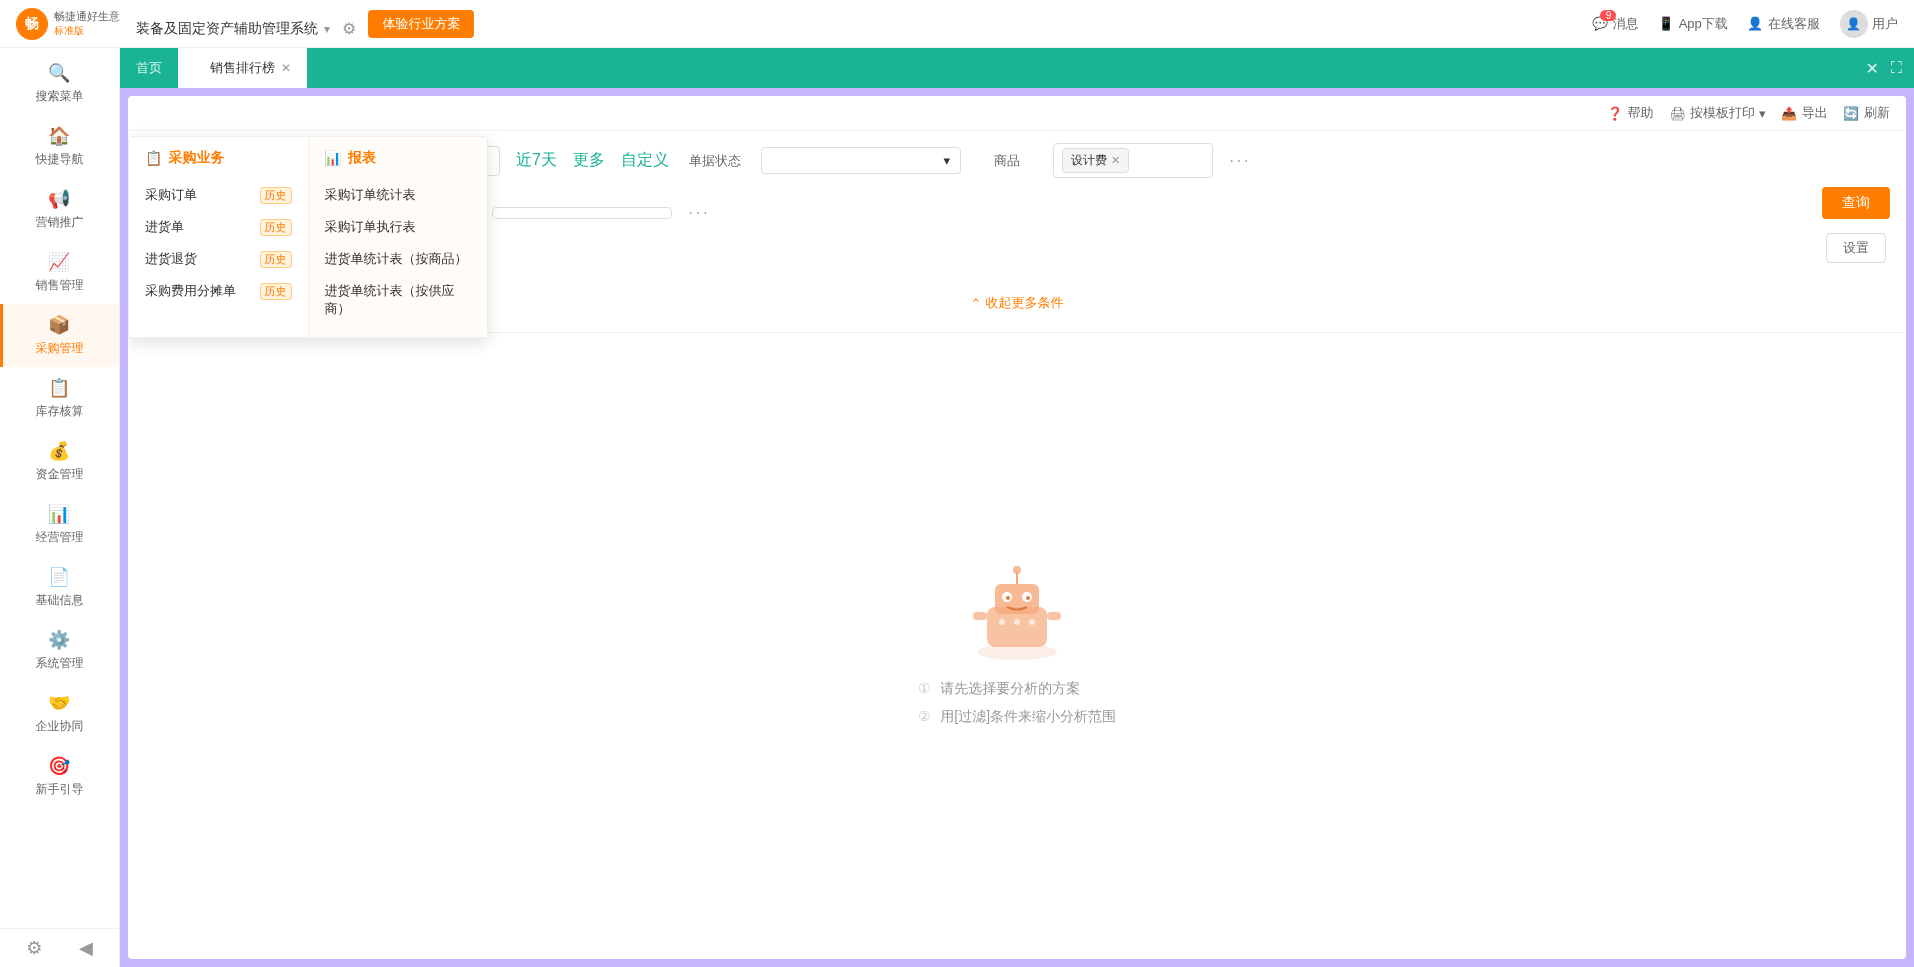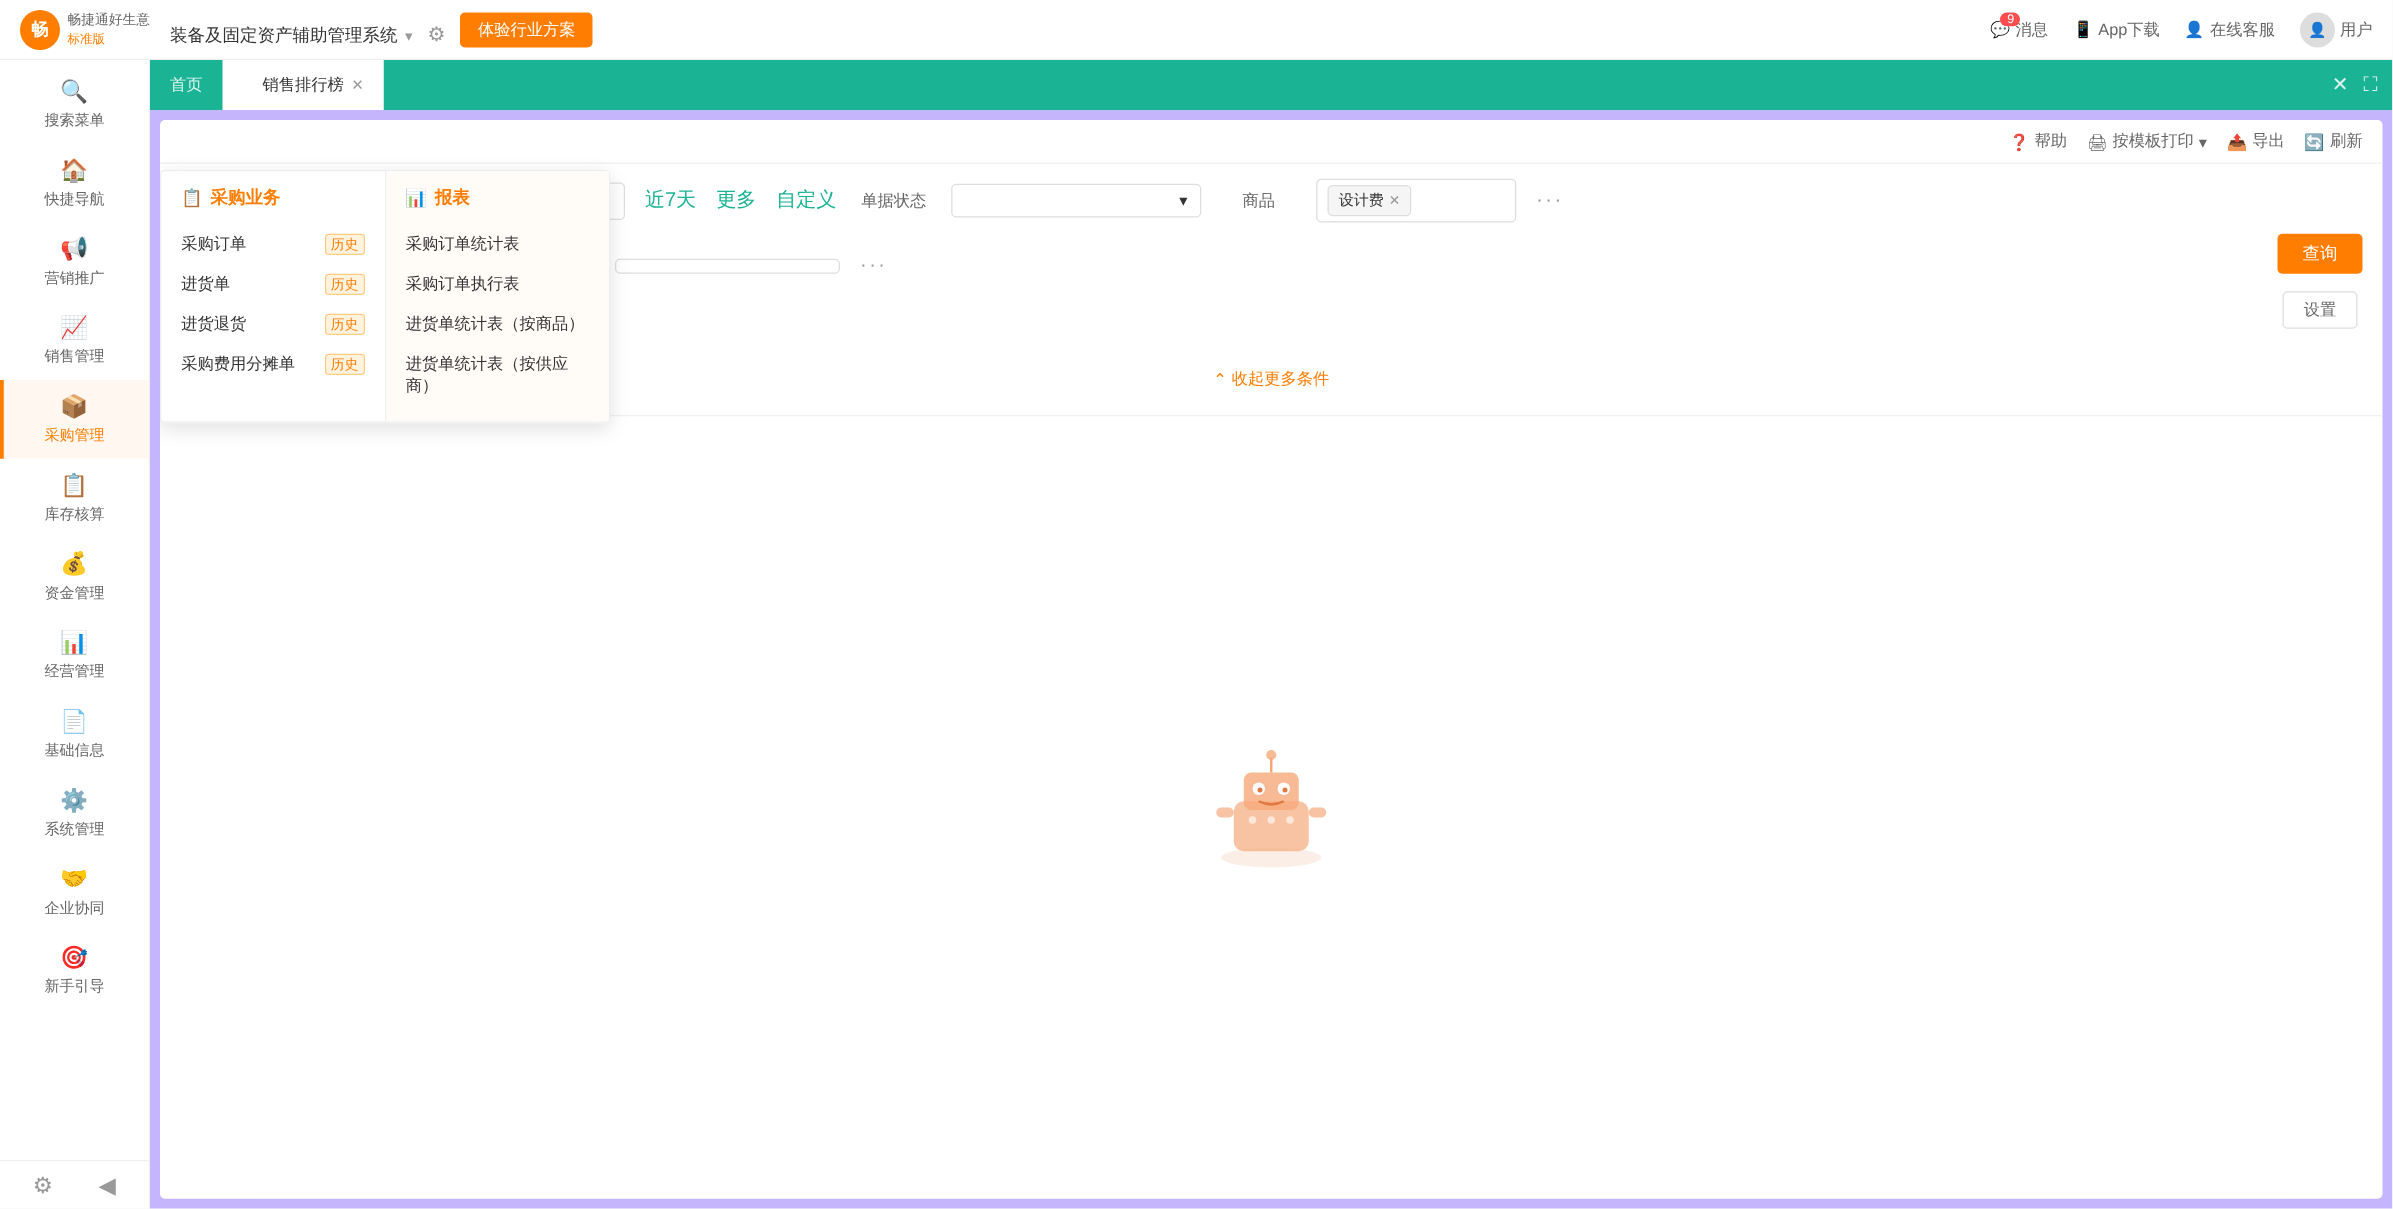--- a/index.html
+++ b/index.html
@@ -615,20 +615,30 @@
           <line x1="60" y1="22" x2="60" y2="10" stroke="#f5a97a" stroke-width="2"></line>
           <circle cx="60" cy="8" r="4" fill="#f5a97a" opacity="0.8"></circle>
 
           <rect x="16" y="50" width="14" height="8" rx="4" fill="#f5a97a" opacity="0.7"></rect>
           <rect x="90" y="50" width="14" height="8" rx="4" fill="#f5a97a" opacity="0.7"></rect>
 
           <circle cx="45" cy="60" r="3" fill="white" opacity="0.6"></circle>
           <circle cx="60" cy="60" r="3" fill="white" opacity="0.6"></circle>
           <circle cx="75" cy="60" r="3" fill="white" opacity="0.6"></circle>
         </svg>
+        <div class="empty-text">
+          <div>
+            <span style="margin-right:6px; color:#ccc;">①</span>
+            <span>请先选择要分析的方案</span>
+          </div>
+          <div>
+            <span style="margin-right:6px; color:#ccc;">②</span>
+            <span>用[过滤]条件来缩小分析范围</span>
+          </div>
+        </div>
       </div>
 
       <div class="dropdown-menu" style="position:absolute; top:40px; left:0; z-index:200;">
         <div class="dropdown-header">
           <div class="dropdown-section">
             <div class="dropdown-section-title">
               <span>📋</span>
               <span>采购业务</span>
             </div>
             <div class="dropdown-item">

